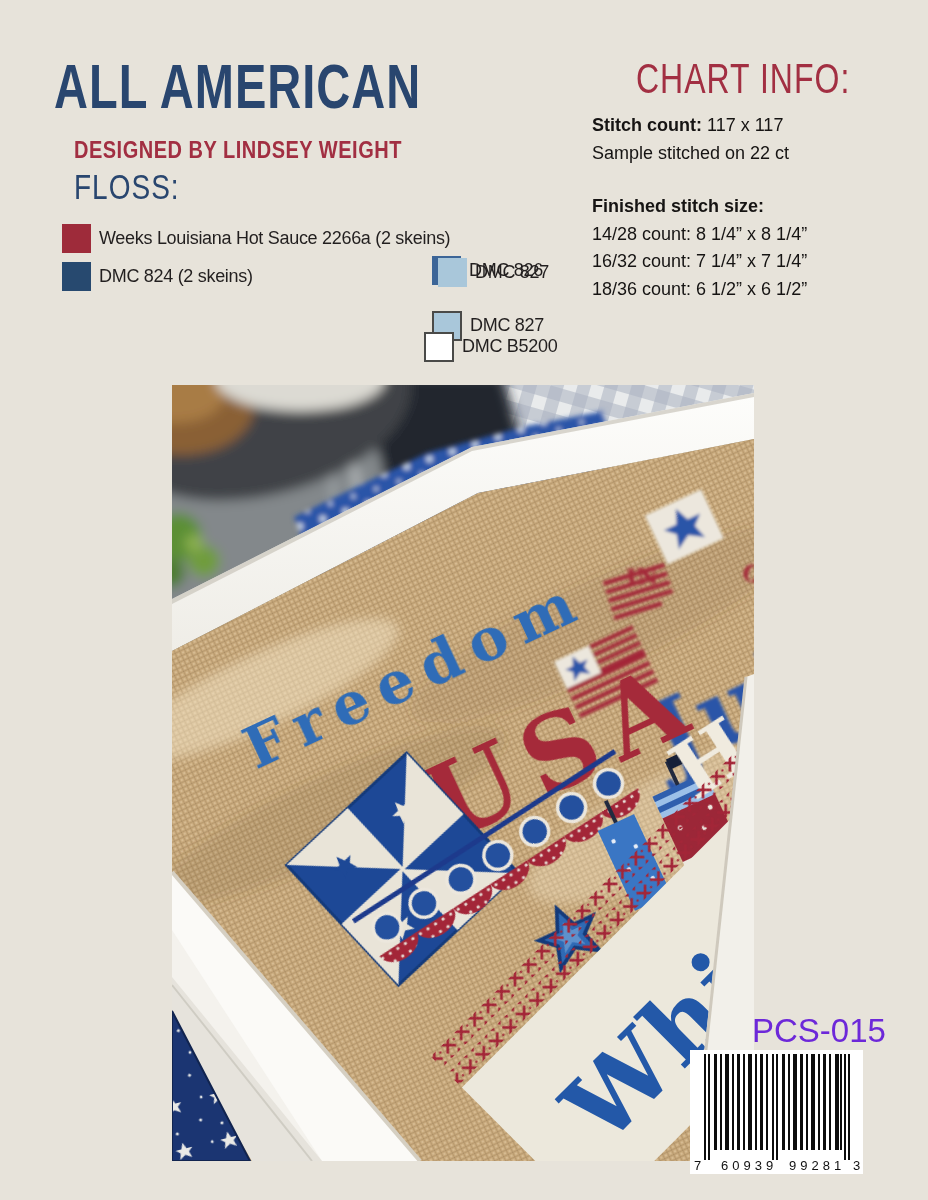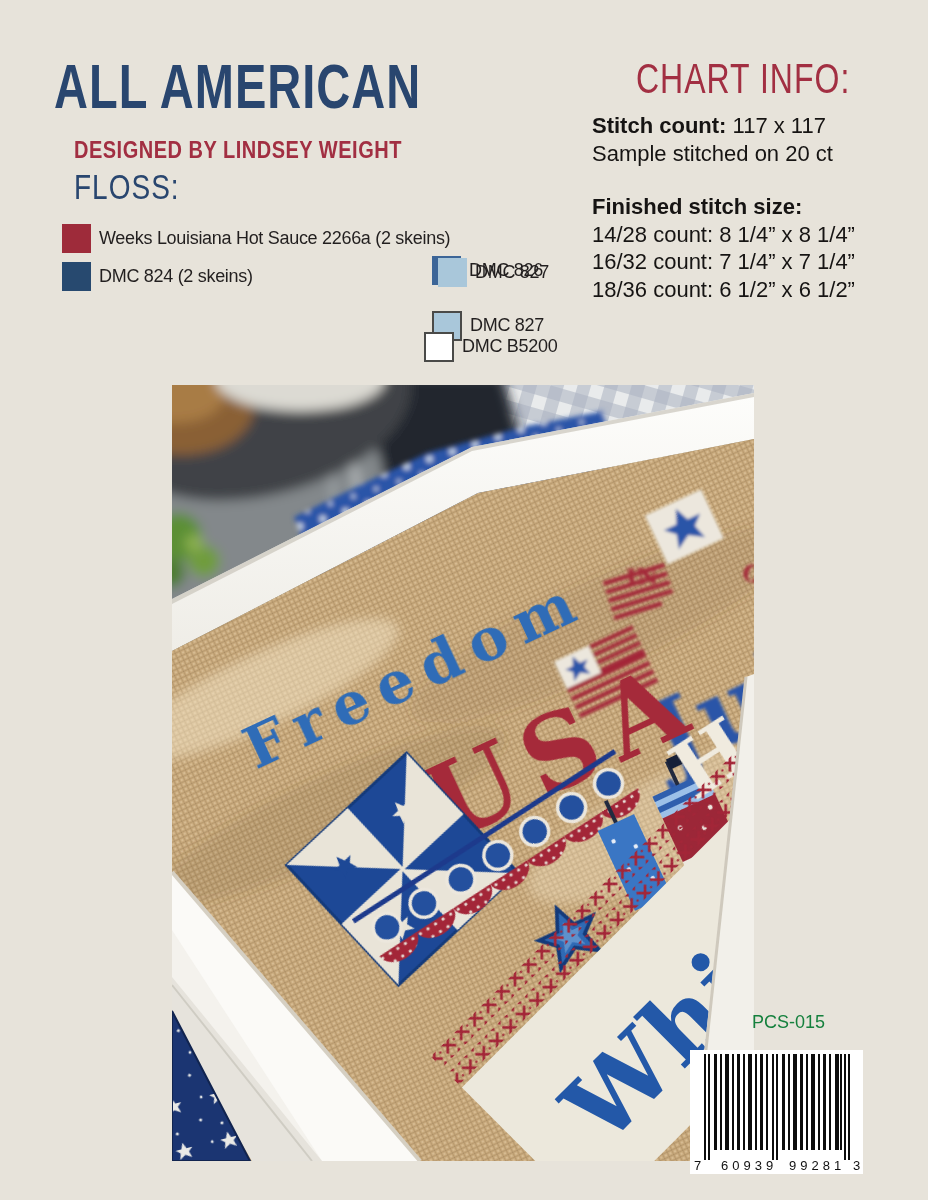--- a/index.html
+++ b/index.html
@@ -28,28 +28,28 @@
   .floss-col.right{left:432px; top:219px; gap:26px;margin-top:37px;}
   .floss-row{display:flex; align-items:center; height:29px;}
   .swatch{width:29px; height:29px; flex:0 0 29px;}
   .swatch.bordered{width:26px;height:26px;flex-basis:26px;border:2px solid #4a4a48;background:#fff;}
   .floss-label{margin-left:8px; font-size:18px; letter-spacing:-0.3px; color:#221f1f; white-space:nowrap;}
   
   .chart-heading{
     left:636px; top:54px; font-size:32px; letter-spacing:1px;
     transform:scaleY(1.35); transform-origin:left top; white-space:nowrap;
   }
-  .chart-body{left:592px; top:112px; font-size:22px; line-height:27.5px; color:#161413; white-space:nowrap;}
+  .chart-body{left:592px; top:112px; font-size:18px; line-height:27.5px; color:#161413; white-space:nowrap;}
   .chart-body .gap{height:26px;}
   .b{font-weight:700;}
   
   .photo{left:172px; top:385px; width:582px; height:776px;}
   .photo svg{display:block;}
   
-  .pcs{left:752px; top:1012px; font-size:18px; color:#15803d;}
+  .pcs{left:752px; top:1012px; font-size:33px; color:#6d28d9;}
   .barcode{left:690px; top:1050px;}
   .bar-digit{font-family:"Liberation Sans",sans-serif; font-size:13px; fill:#111;}
   
   .st-serif{font-family:"DejaVu Serif","Liberation Serif",serif; font-weight:700;}
   .st-script{font-family:"DejaVu Serif","Liberation Serif",serif; font-style:italic; font-weight:700;}
 </style>
 </head>
 <body>
 
 <div class="page">
@@ -89,21 +89,21 @@
   <div class="abs" style="left:424px; top:297px;margin-top:35px;">
     <div class="floss-row">
       <span class="swatch bordered" style="background-color: rgb(255, 255, 255);"></span>
       <span class="floss-label">DMC B5200</span>
     </div>
   </div>
 
   <div class="abs chart-heading" style="color: rgb(162, 47, 66);">CHART INFO:</div>
   <div class="abs chart-body">
     <div><span class="b">Stitch count:</span><span> 117 x 117</span></div>
-    <div>Sample stitched on 20 ct</div>
+    <div>Sample stitched on 22 ct</div>
     <div class="gap"></div>
     <div class="b">Finished stitch size:</div>
     <div>14/28 count: 8 1/4” x 8 1/4”</div>
     <div>16/32 count: 7 1/4” x 7 1/4”</div>
     <div>18/36 count: 6 1/2” x 6 1/2”</div>
   </div>
 
   <div class="abs photo">
   <svg width="582" height="776" viewBox="0 0 582 776" style="overflow:hidden">
     <defs>

